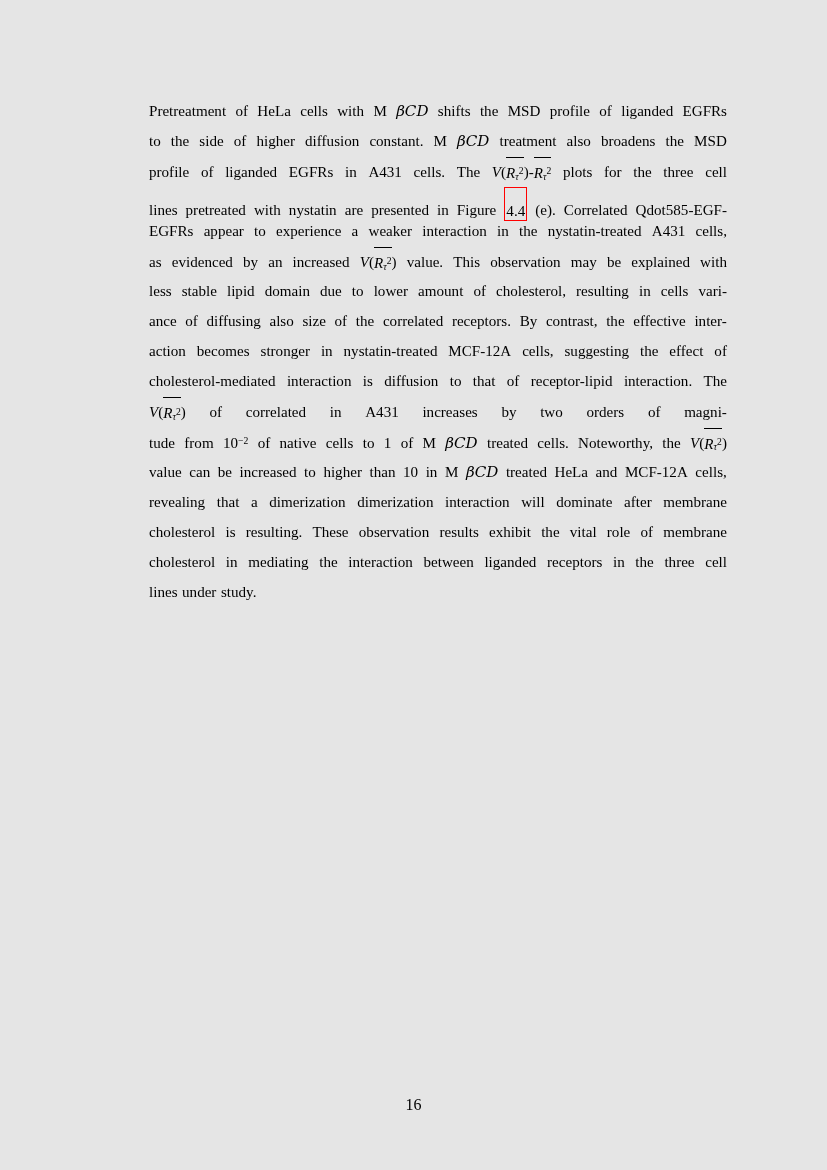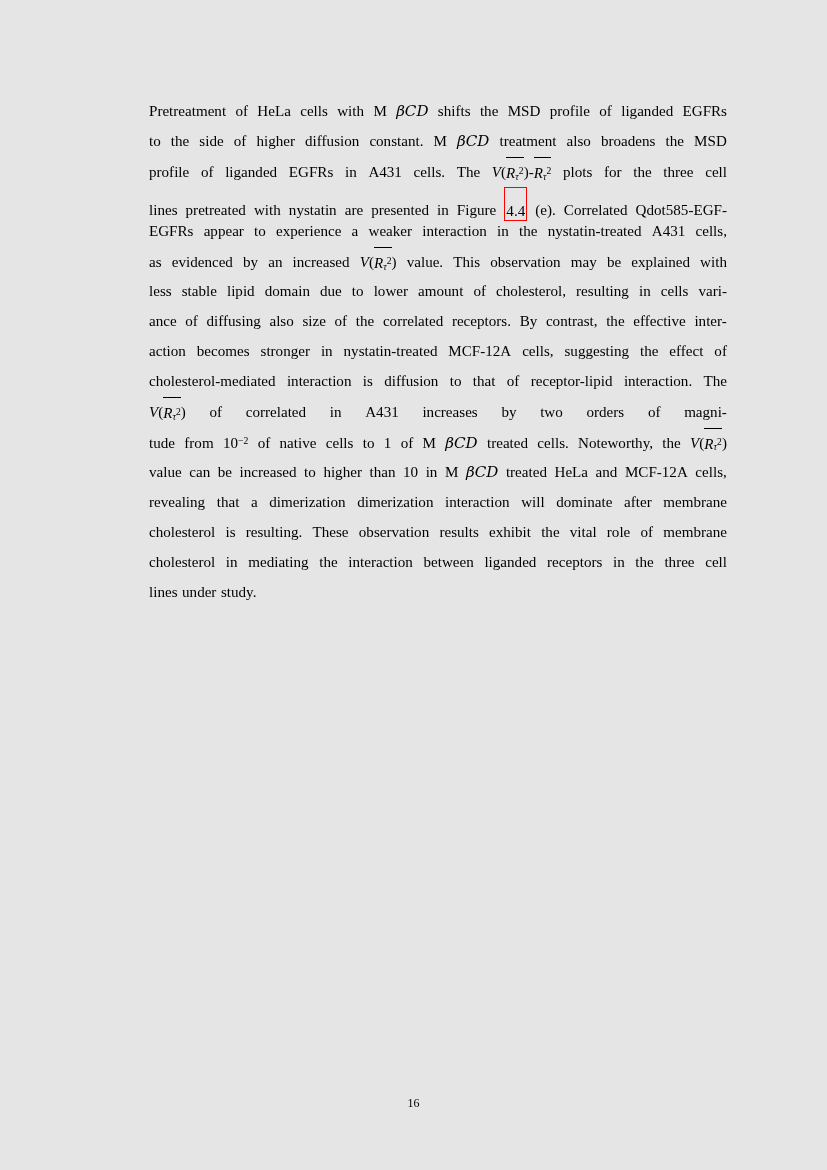--- a/index.html
+++ b/index.html
@@ -98,21 +98,21 @@
     top: 1px;
     cursor: pointer;
   }
 
   #page-number {
     position: absolute;
     left: 0;
     top: 1096px;
     width: 827px;
     text-align: center;
-    font-size: 12px;
+    font-size: 16px;
     font-family: "Liberation Serif", "DejaVu Serif", serif;
   }
 </style>
 </head>
 <body>
 
 <div id="page">
 
   <div id="text-block">
 

